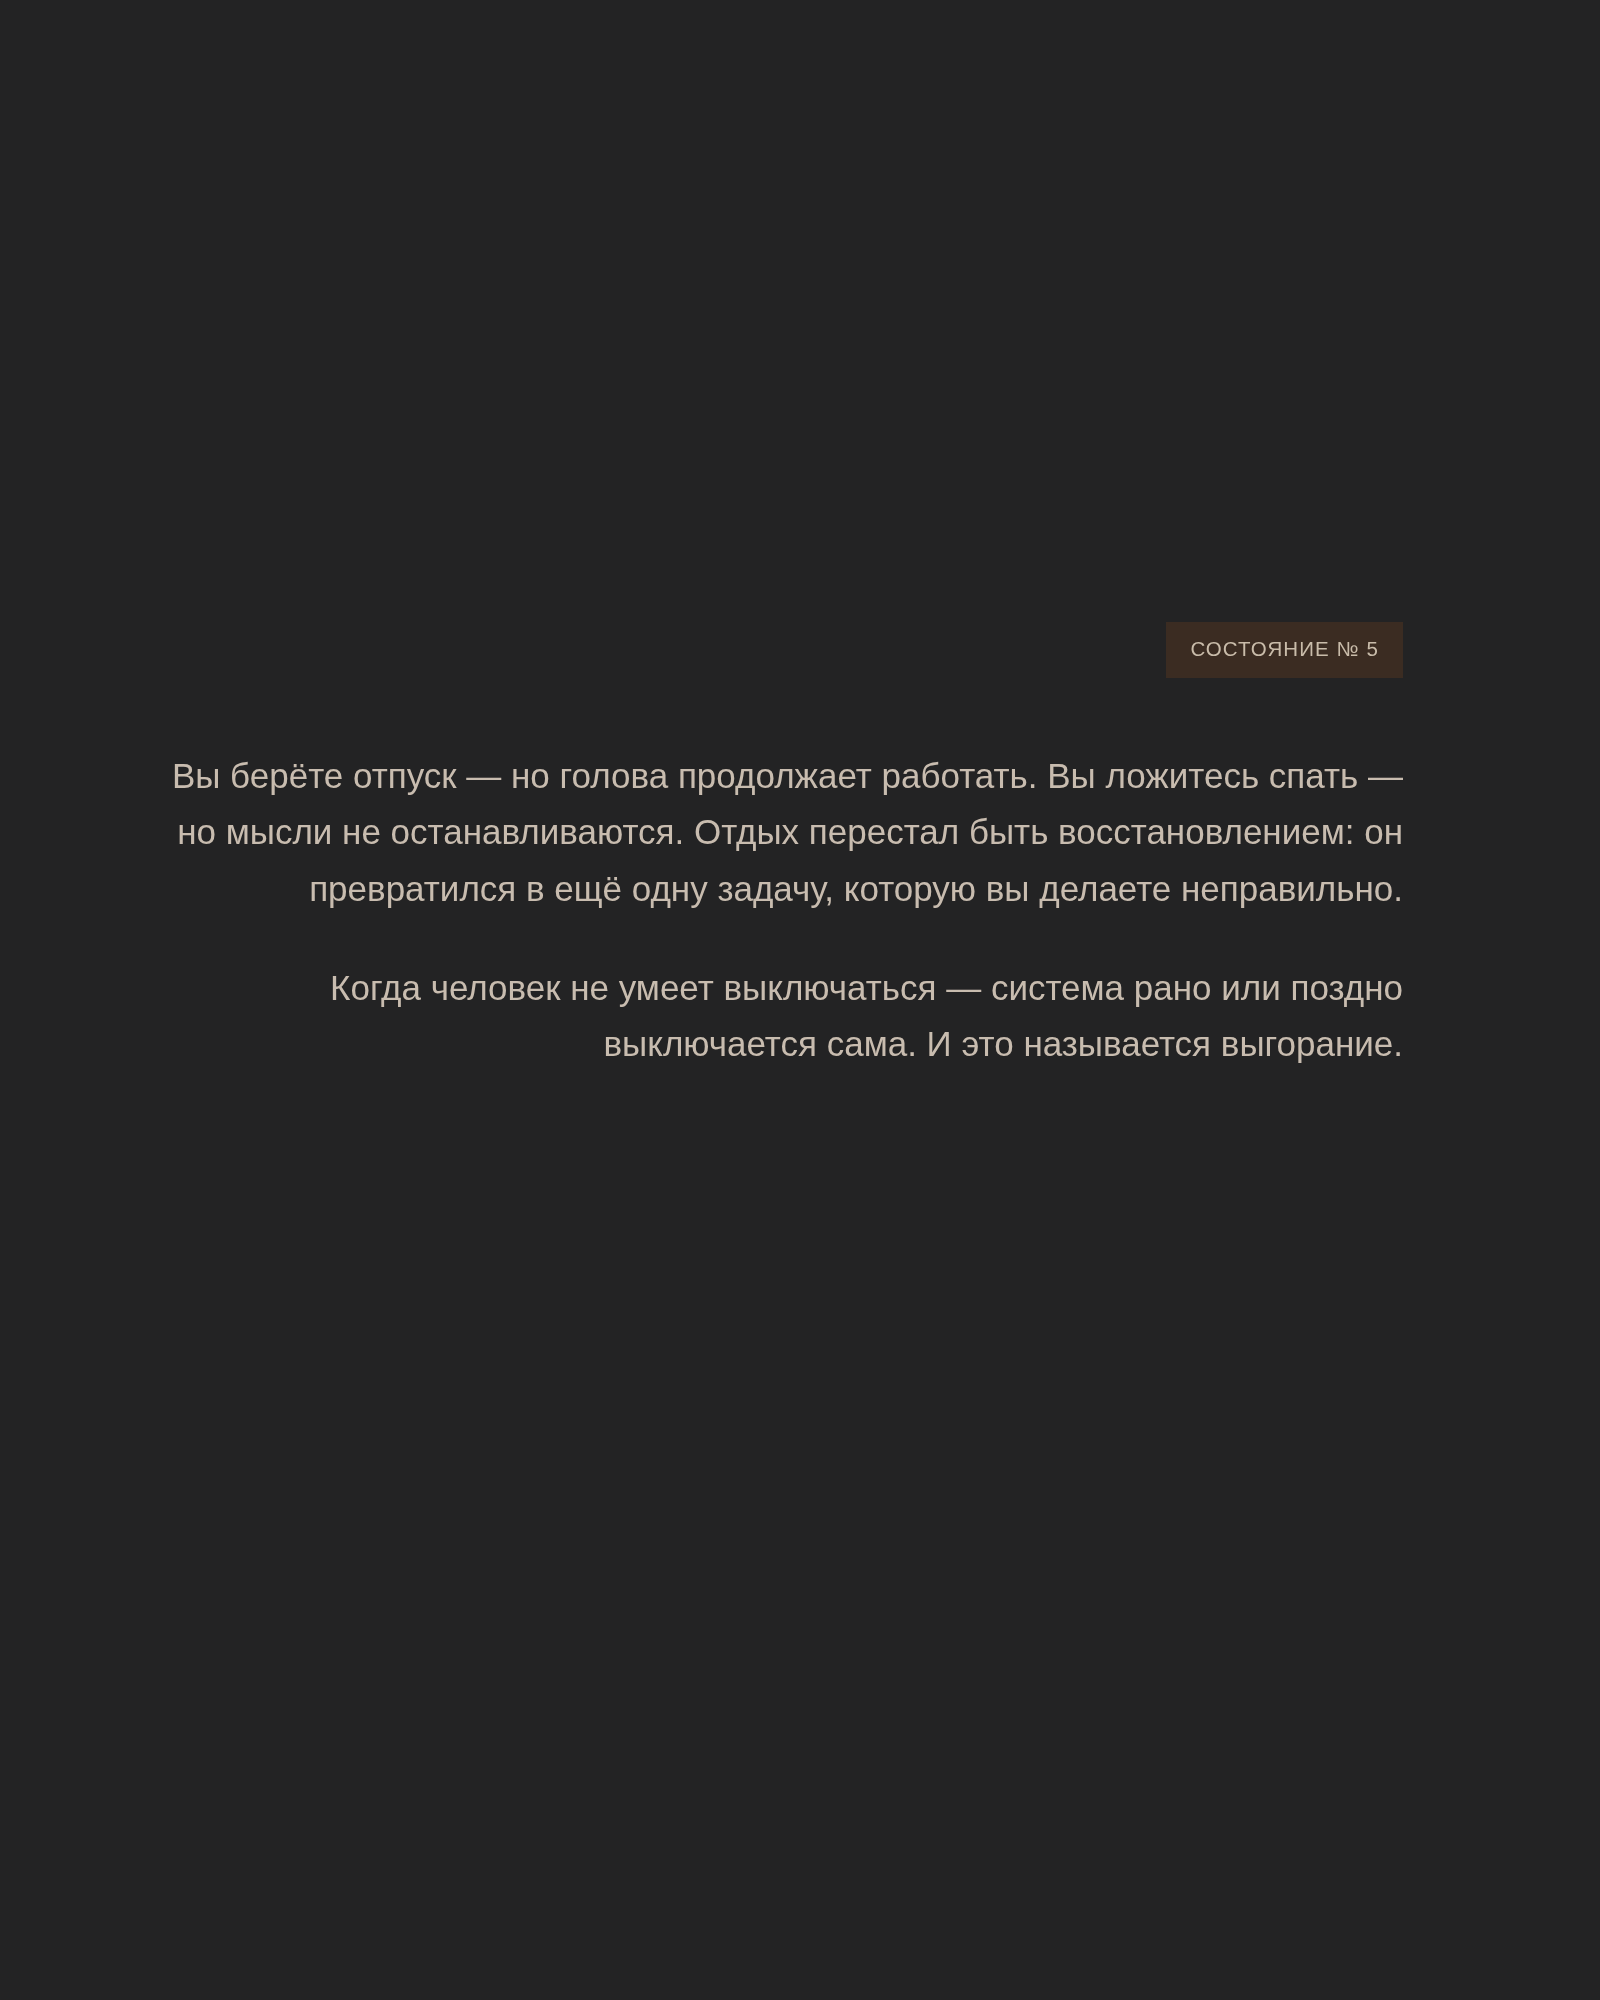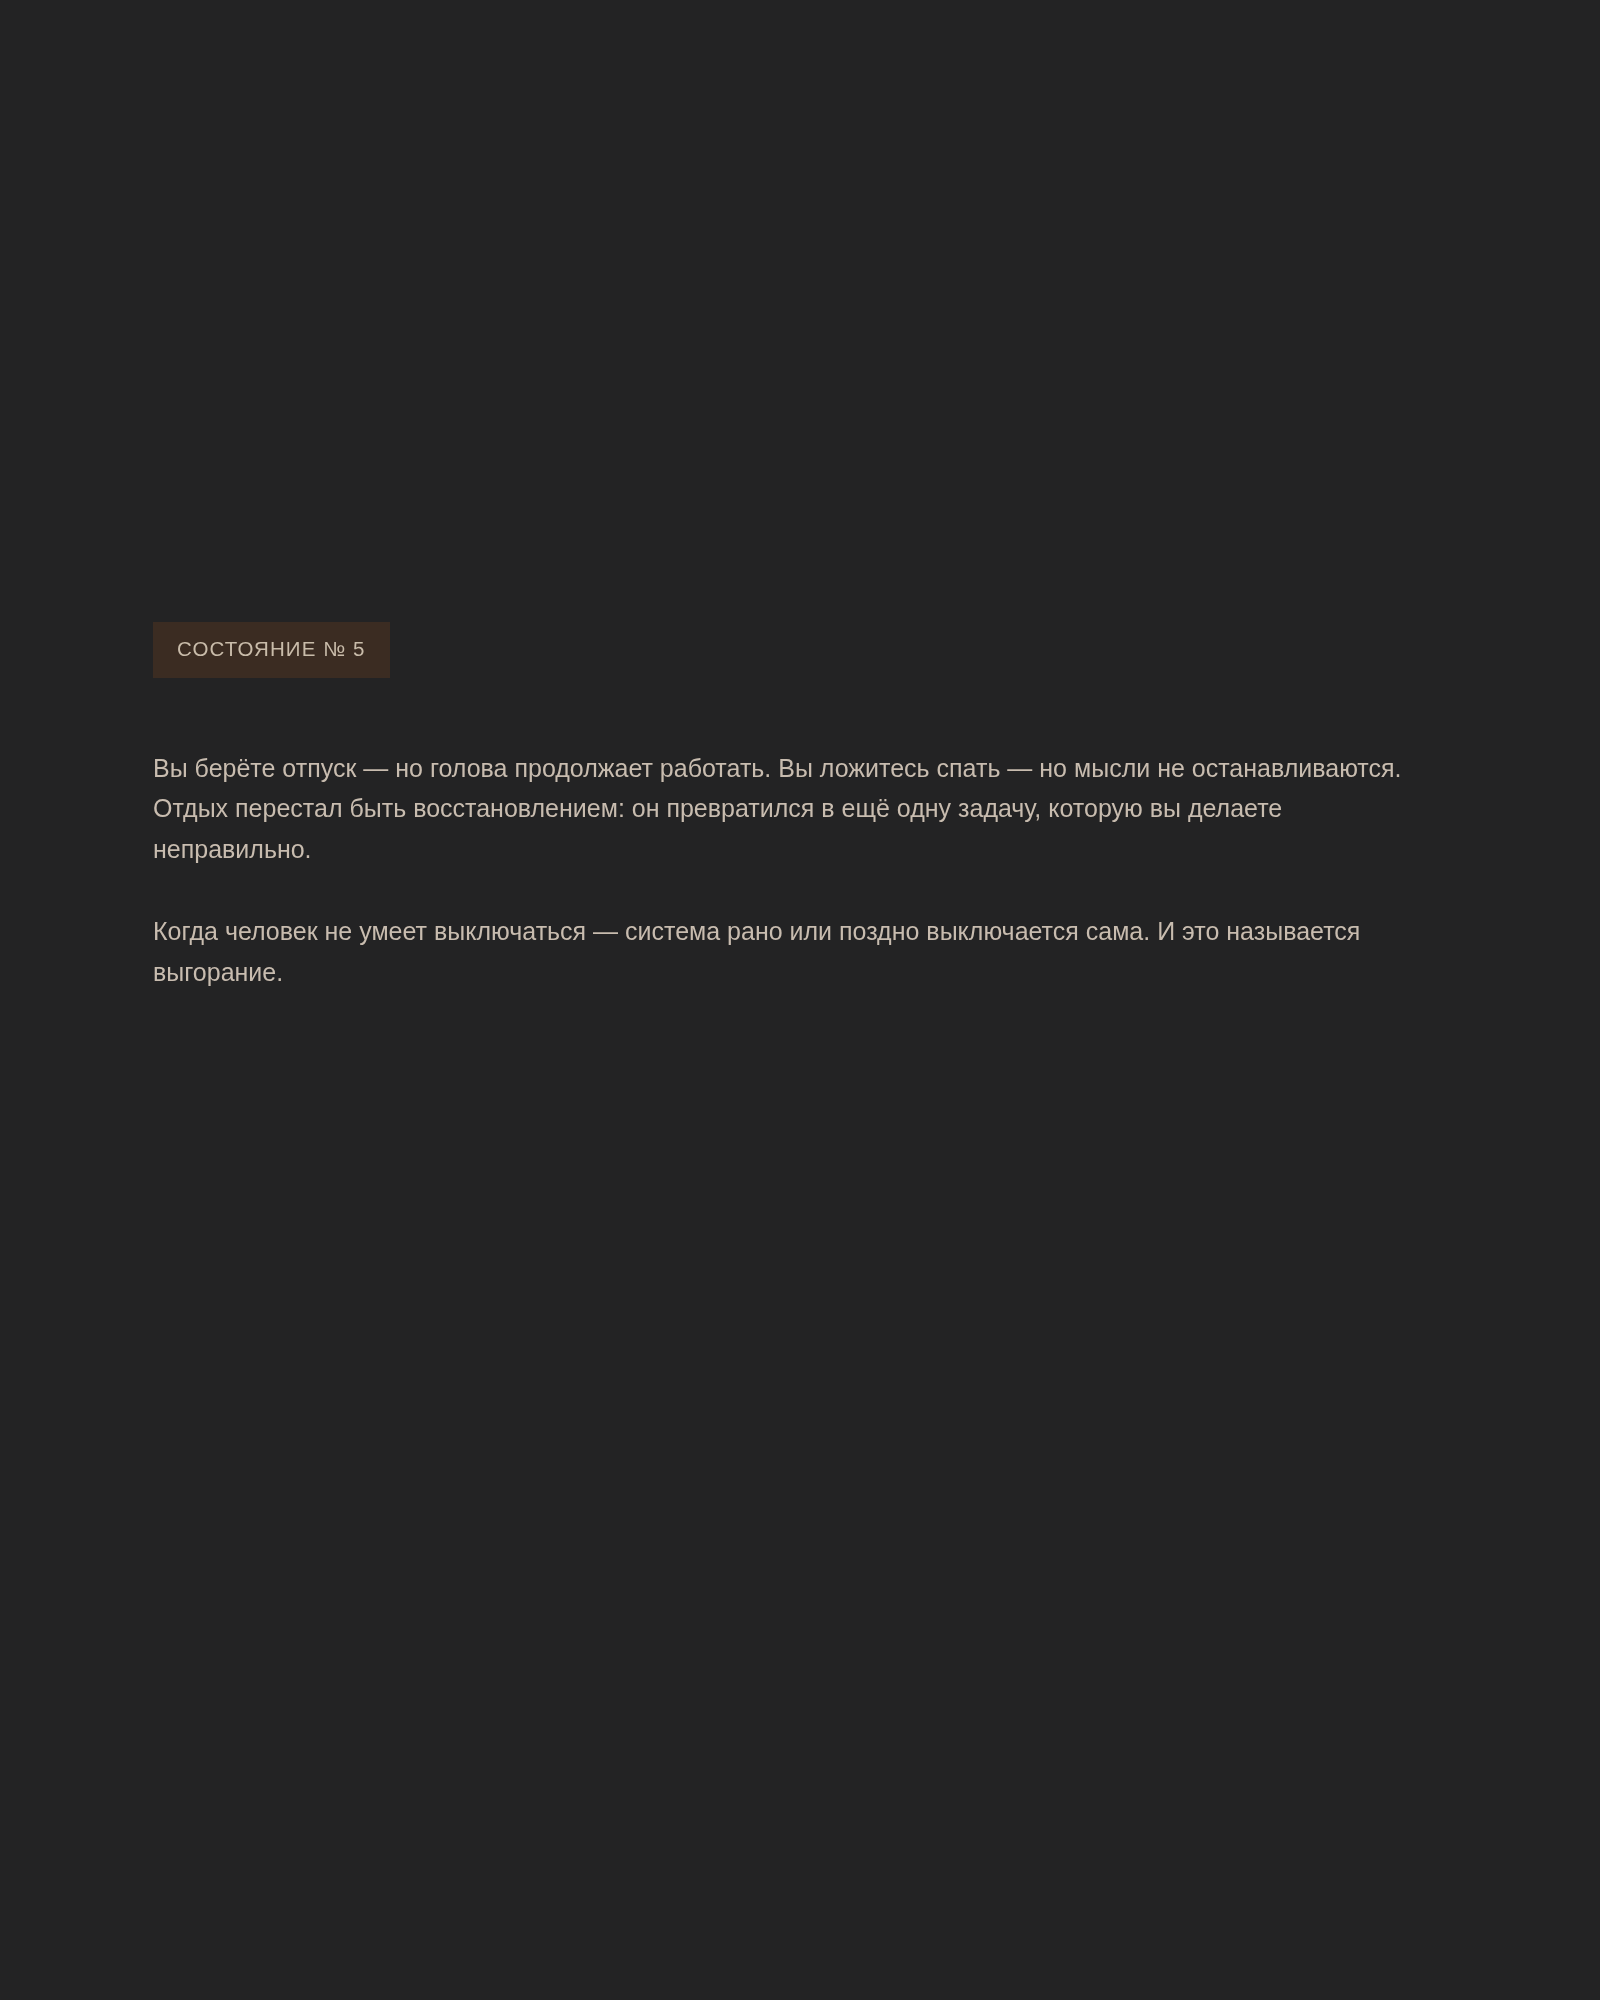--- a/index.html
+++ b/index.html
@@ -14,20 +14,21 @@
     -webkit-font-smoothing: antialiased;
     overflow: hidden;
   }
 
   .slide {
     position: relative;
     width: 1444px;
     height: 2000px;
     background: #232324;
     box-sizing: border-box;
+    text-align: right;
   }
 
   .content {
     position: absolute;
     left: 153px;
     top: 622px;
     width: 1250px;
   }
 
   .eyebrow {
@@ -54,21 +55,21 @@
     max-width: 1240px;
   }
 
   .body-copy {
     margin-top: 56px;
   }
 
   .paragraph {
     font-family: "Liberation Sans", sans-serif;
     color: #C8BCAF;
-    font-size: 25px;
+    font-size: 35px;
     line-height: 1.62;
     margin: 0 0 42px 0;
     max-width: 1310px;
     font-weight: 400;
   }
 
   .paragraph:last-child {
     margin-bottom: 0;
   }
 </style>

